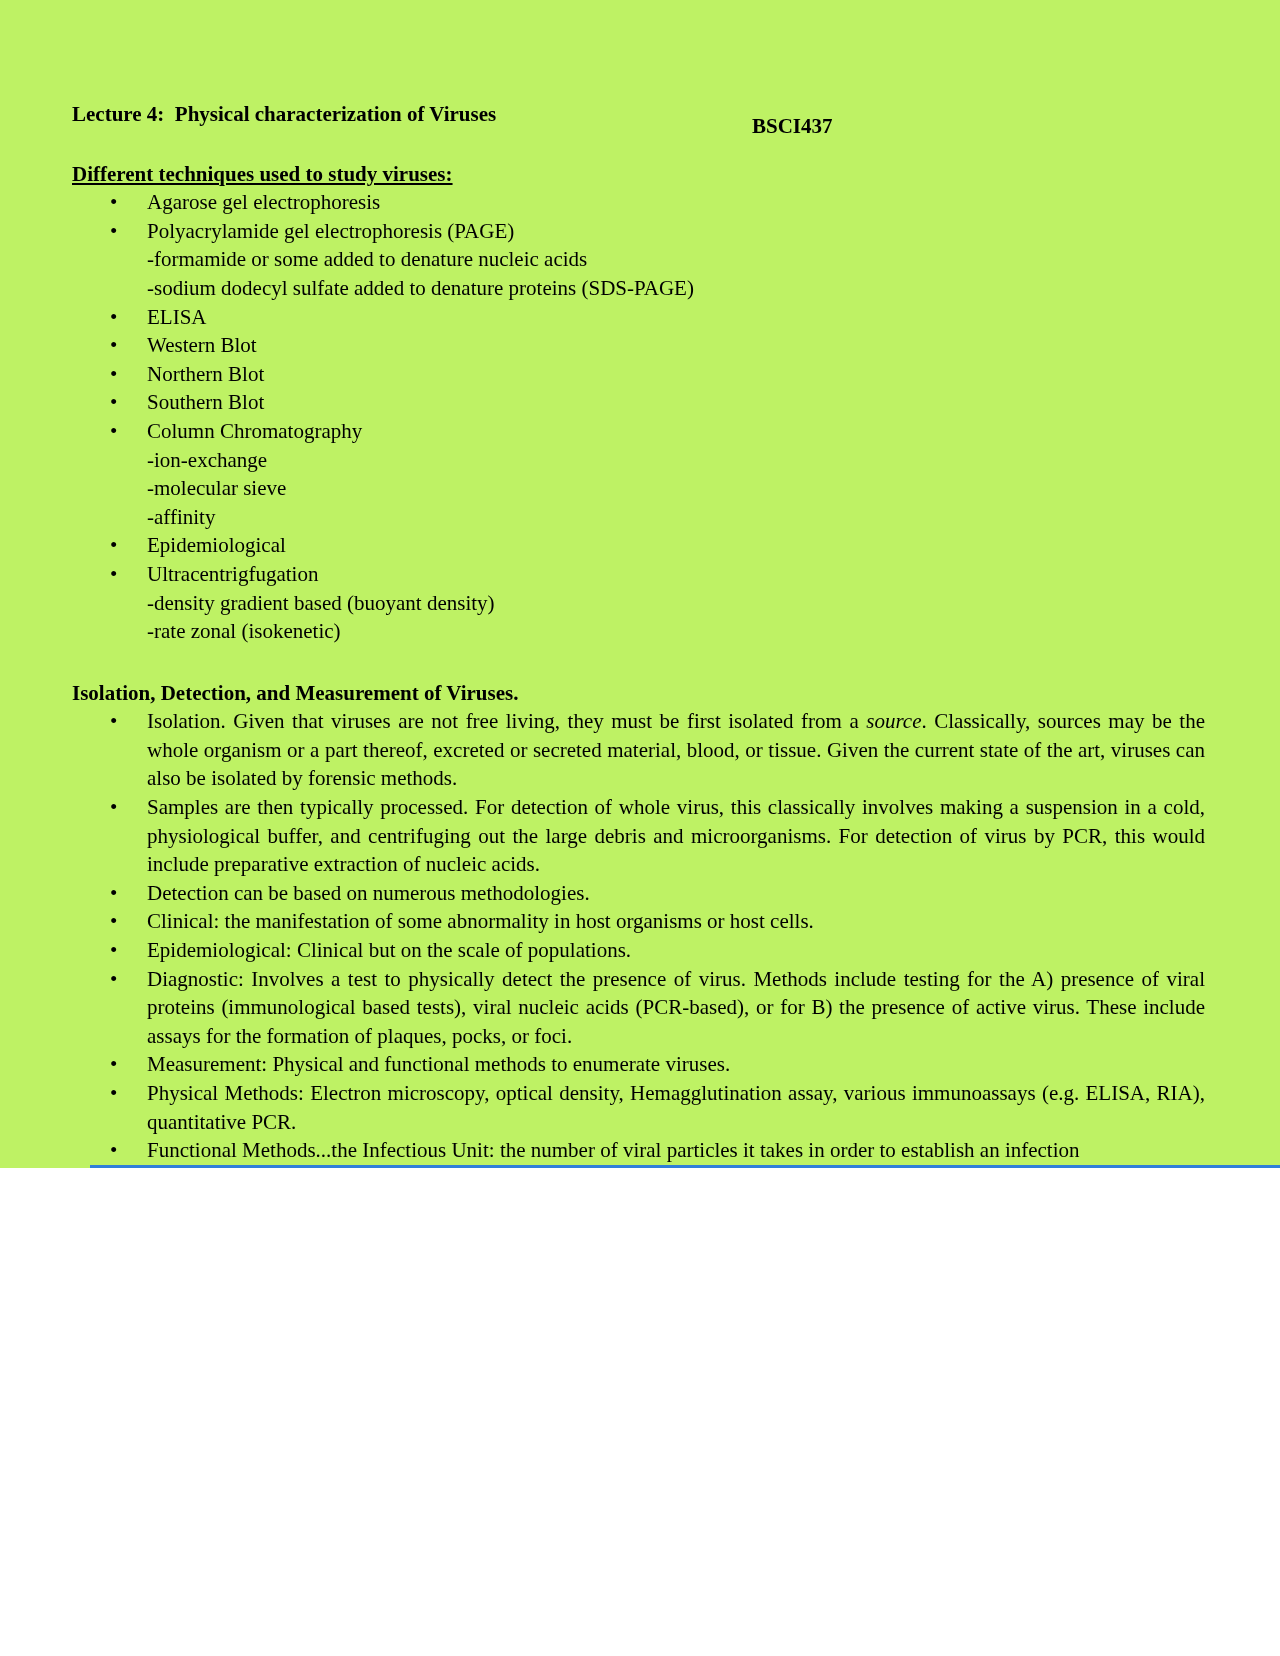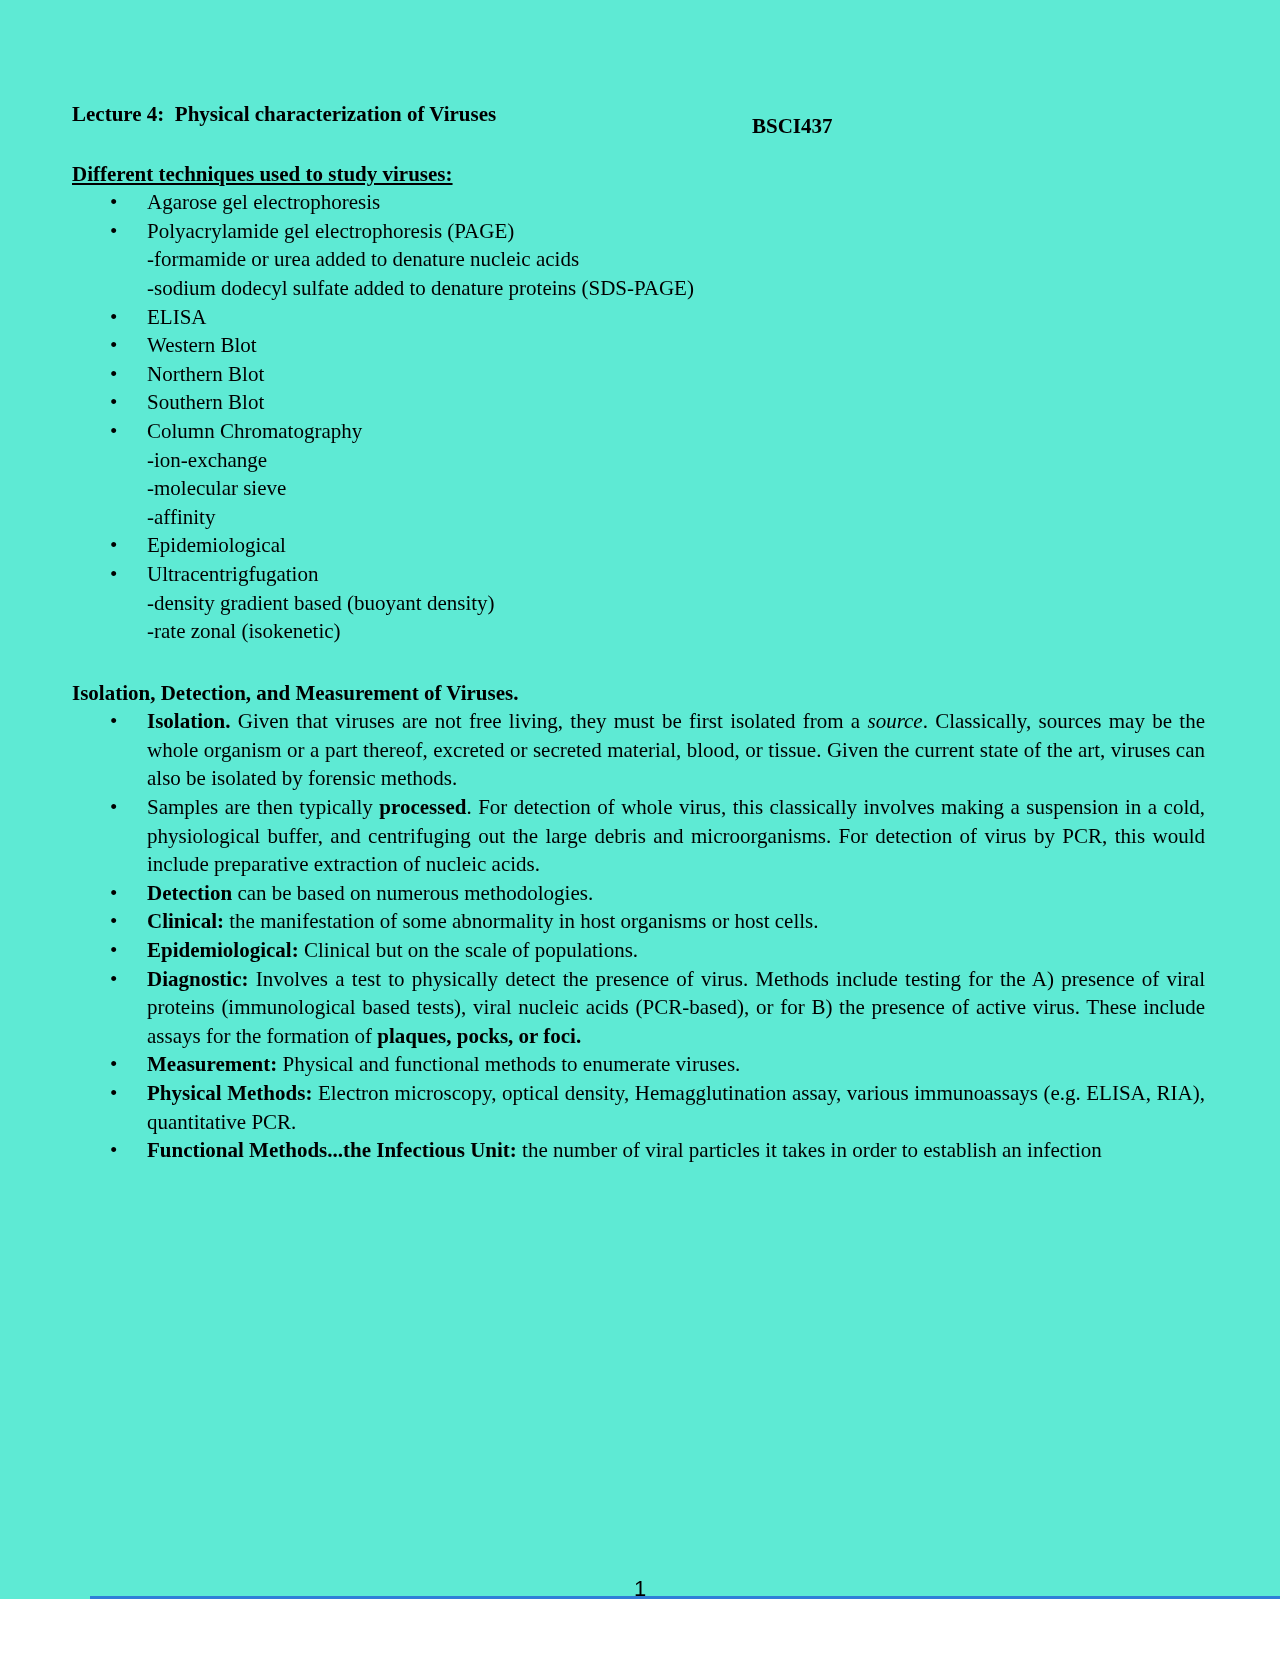--- a/index.html
+++ b/index.html
@@ -1,20 +1,20 @@
 <!DOCTYPE html>
 <html><head>
 <meta charset="utf-8">
 <style>
   html,body { margin:0; padding:0; background:#ffffff; }
   .page {
     position: relative;
     width: 1280px;
-    height: 1599px;
-    background: #5eead4;
+    height: 1168px;
+    background: #bef264;
     font-family: "Liberation Serif", serif;
     font-size: 21px;
     line-height: 28.6px;
     color: #000000;
     overflow: hidden;
   }
   .content {
     position: absolute;
     left: 72px;
     top: 100px;
@@ -27,21 +27,21 @@
   .h1-margin { margin-top: 31px; text-decoration: underline; }
   .h2-margin { margin-top: 33px; }
   .bullet-item { display: flex; }
   .bullet-marker {
     flex: 0 0 75px;
     box-sizing: border-box;
     padding-left: 38px;
   }
   .item-content { flex: 1 1 auto; min-width: 0; }
   .justify { text-align: justify; }
-  .run.b { font-weight: bold; }
+  .run.b { font-weight: normal; }
   .run.i { font-style: italic; }
   .footer-page-number {
     position: absolute;
     top: 1576px;
     left: 0;
     width: 100%;
     text-align: center;
     font-family: "Liberation Sans", sans-serif;
     font-size: 22px;
     line-height: 26px;
@@ -71,21 +71,21 @@
         <div class="bullet-item">
           <span class="bullet-marker">•</span>
           <div class="item-content">
             <div class="item-label pre">Agarose gel electrophoresis</div>
           </div>
         </div>
         <div class="bullet-item">
           <span class="bullet-marker">•</span>
           <div class="item-content">
             <div class="item-label pre">Polyacrylamide gel electrophoresis (PAGE)</div>
-            <div class="sub-item pre">-formamide or urea added to denature nucleic acids</div>
+            <div class="sub-item pre">-formamide or some added to denature nucleic acids</div>
             <div class="sub-item pre">-sodium dodecyl sulfate added to denature proteins (SDS-PAGE)</div>
           </div>
         </div>
         <div class="bullet-item">
           <span class="bullet-marker">•</span>
           <div class="item-content">
             <div class="item-label pre">ELISA</div>
           </div>
         </div>
         <div class="bullet-item">

